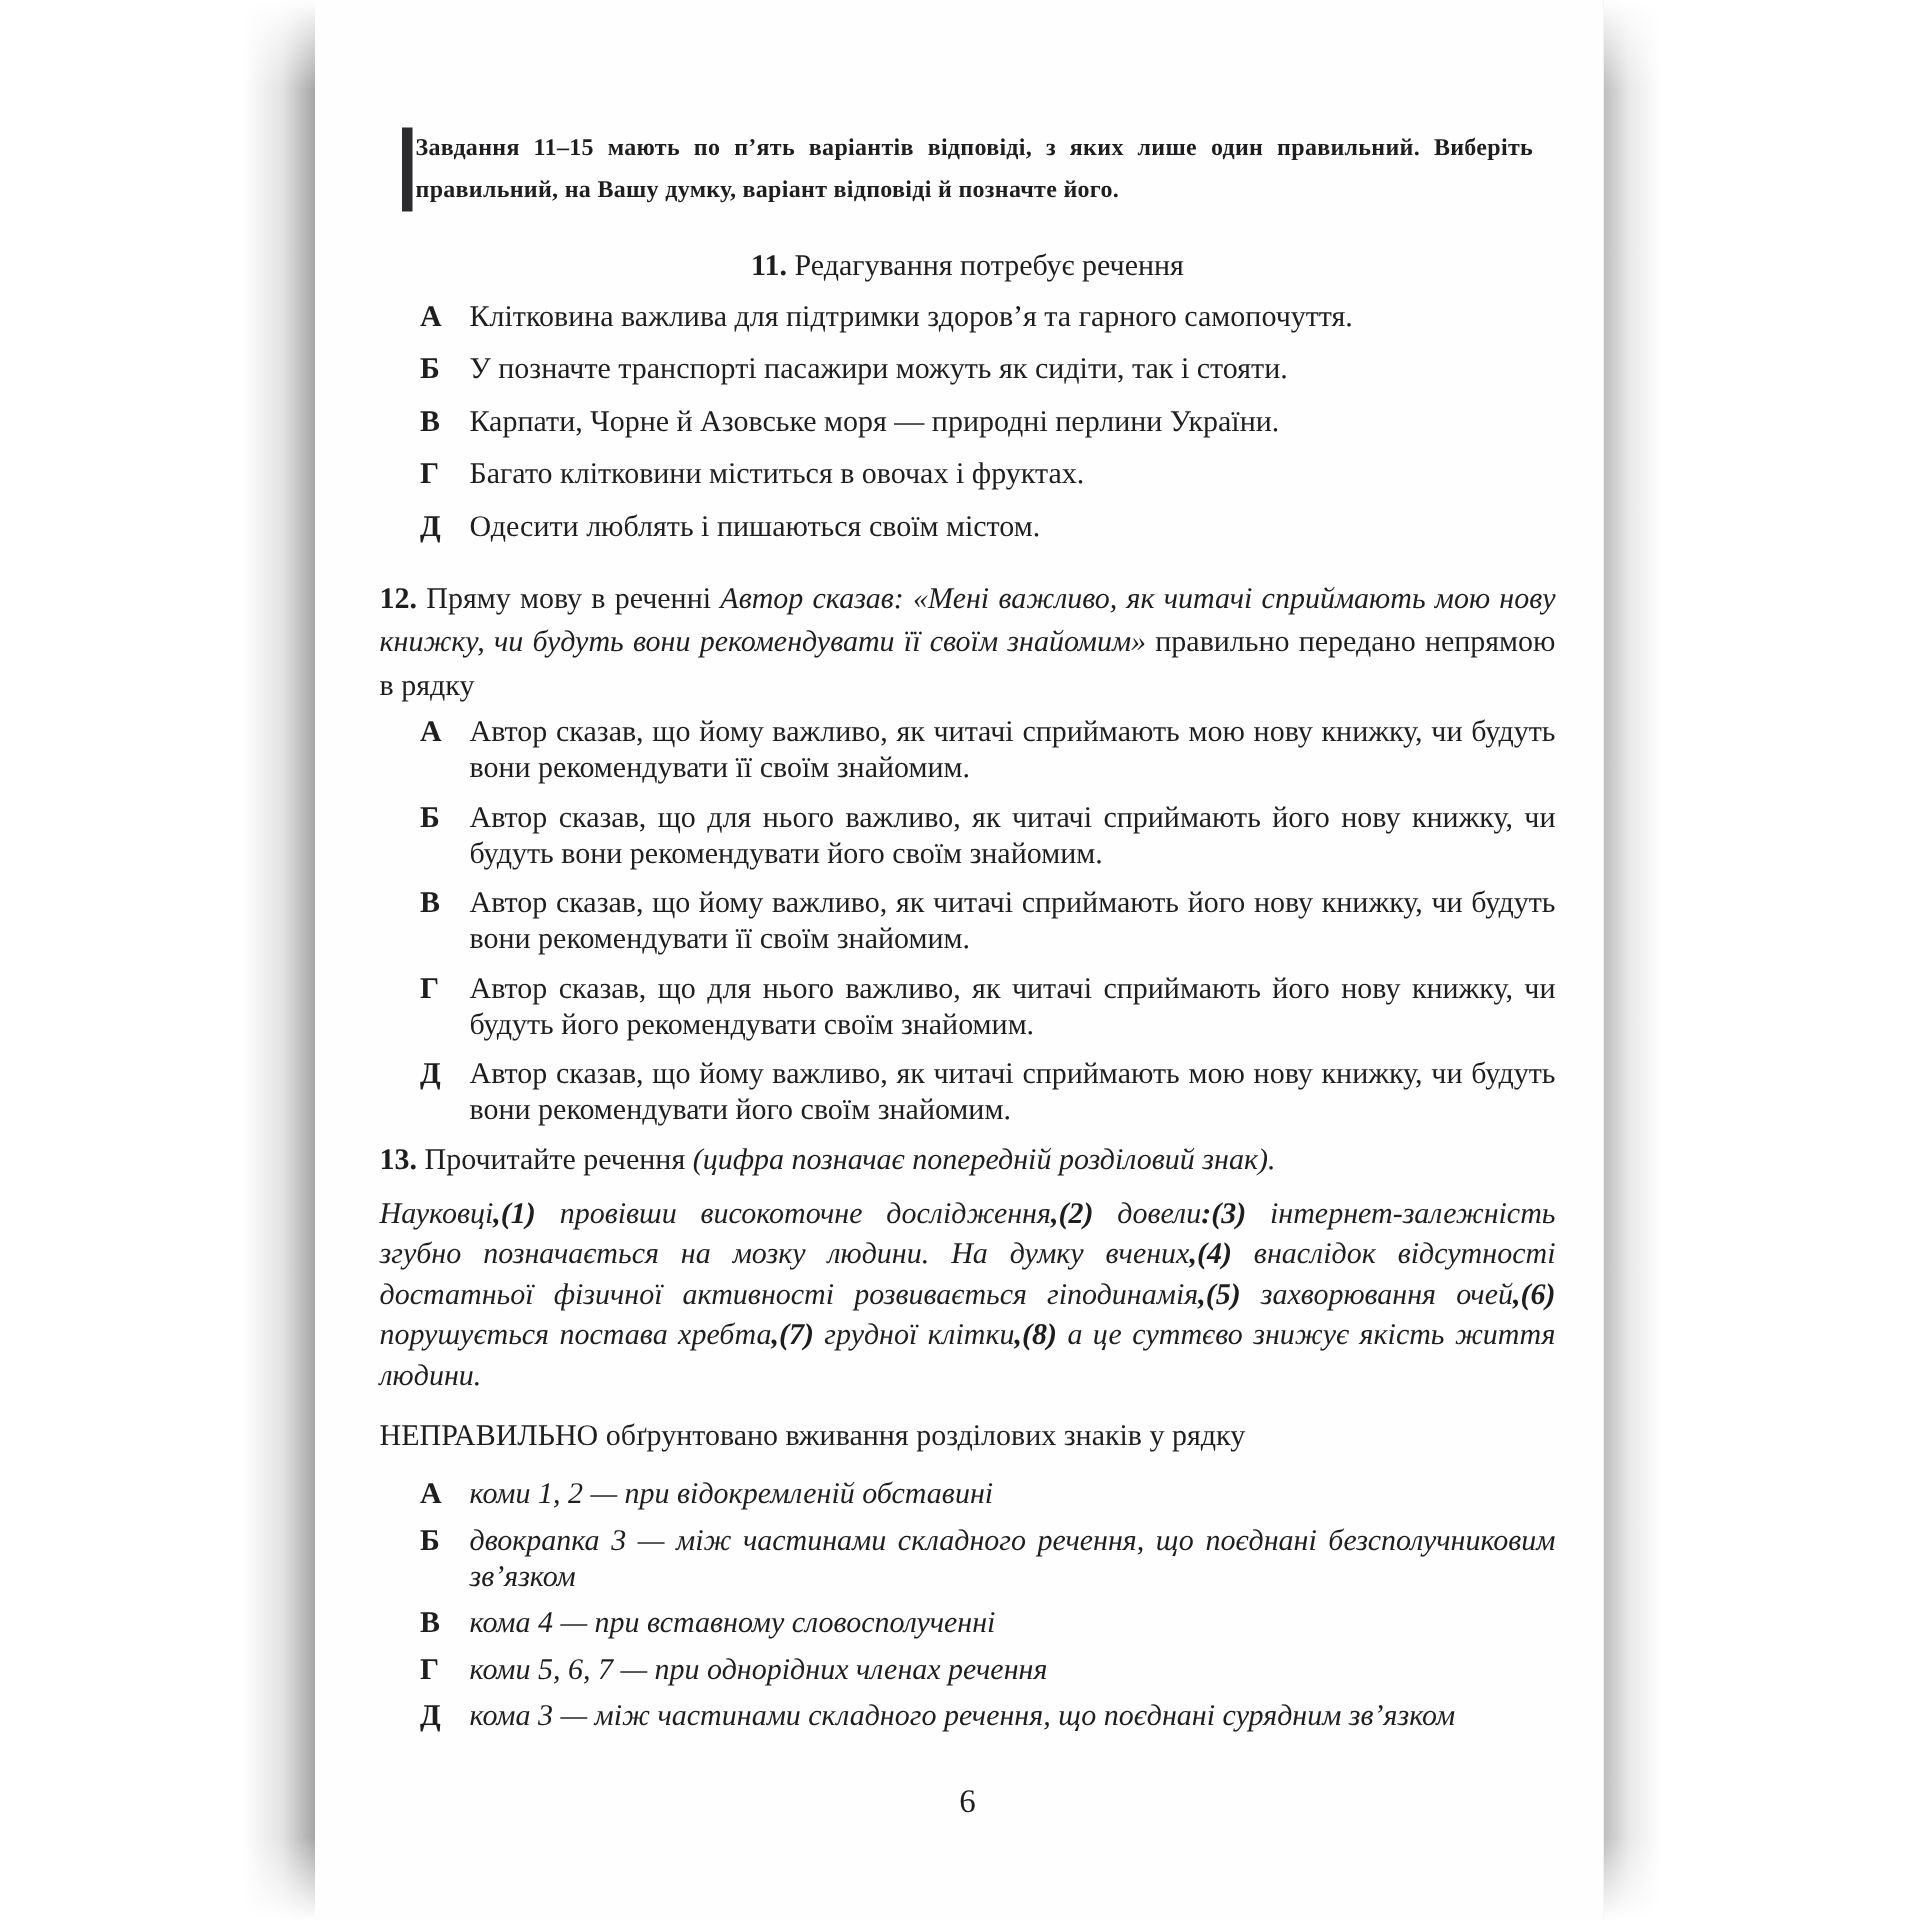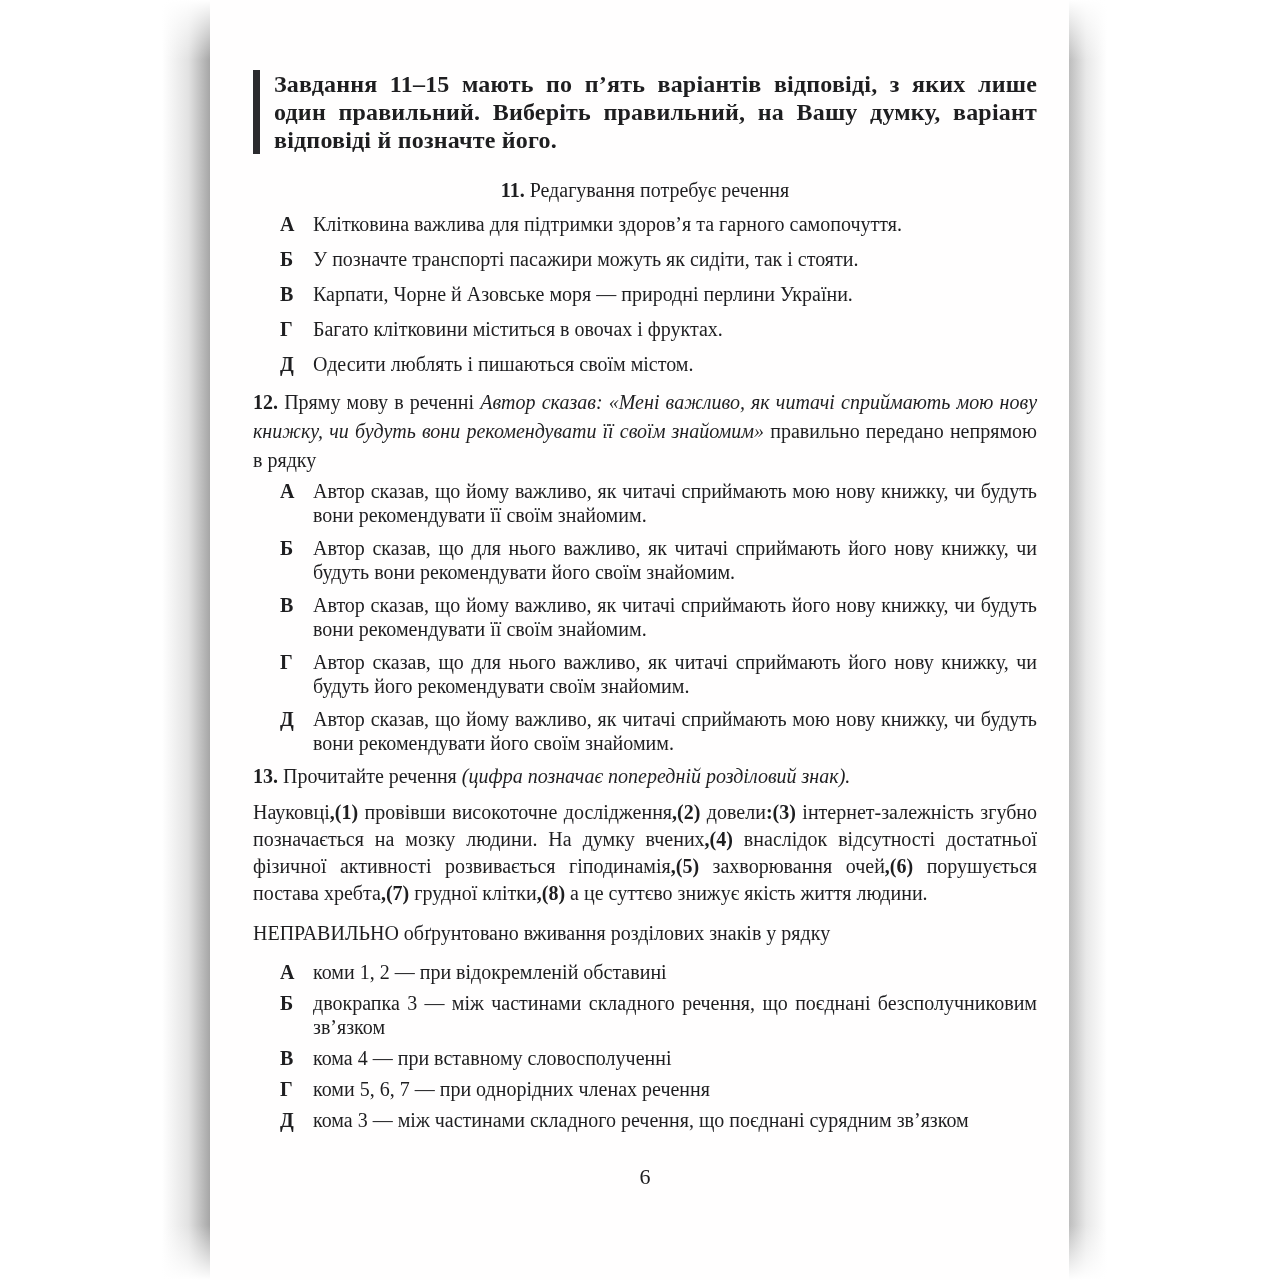--- a/index.html
+++ b/index.html
@@ -18,50 +18,50 @@
   .edge-right {
     left:1069px; width:38px;
     background:
       linear-gradient(to bottom, rgba(255,255,255,1) 0px, rgba(255,255,255,0) 60px, rgba(255,255,255,0) 1225px, rgba(255,255,255,1) 1280px),
       linear-gradient(to right, #bdbdbd 0%, #e8e8e8 45%, #ffffff 100%);
   }
   .page { position:absolute; left:210px; top:0; width:859px; height:1280px; background:#fffefe; }
   .content { position:absolute; left:43px; top:0; width:784px; padding-top:70px; font-size:20px; }
 
   .instruction {
-    border-left:7px solid #2b2b2e; padding-left:14px; margin:0;
-    font-weight:bold; font-size:24px; line-height:28px; text-align:justify; letter-spacing:0.2px;
+    border-left:7px solid #2b2b2e; padding-left:2px; margin:15px;
+    font-weight:bold; font-size:16px; line-height:28px; text-align:justify; letter-spacing:0.2px;
   }
 
   .q-title { margin:0; line-height:24px; }
   .q11-title { margin-top:24px;text-align:center; }
   .q13-title { }
   .q-num { font-weight:bold; }
   .stem-italic { font-style:italic; }
 
   .opts { margin:0; }
   .opt-row { display:flex; padding-left:27px; }
   .opt-letter { font-weight:bold; flex:0 0 33px; width:33px; }
   .opt-text { flex:1; }
 
   .q11-opts { margin-top:10px; }
   .q11-opts .opt-row { margin-bottom:11px; line-height:24px; }
 
-  .q12-stem { margin-top:12px; line-height:29px; text-align:justify; }
+  .q12-stem { margin-top:22px; line-height:29px; text-align:justify; }
   .q12-opts { margin-top:4px; }
   .q12-opts .opt-row { margin-bottom:9px; line-height:24px; }
   .q12-opts .opt-text { text-align:justify; }
 
-  .passage { margin-top:11px; line-height:27px; text-align:justify; margin-bottom:14px; }
+  .passage { margin-top:11px; font-style:italic; line-height:27px; text-align:justify; margin-bottom:14px; }
   .seg-bold { font-weight:bold; }
 
   .q13-question { margin:8px 0 0 0; line-height:24px; }
   .q13-opts { margin-top:15px; }
   .q13-opts .opt-row { margin-bottom:7px; line-height:24px; }
-  .q13-opts .opt-text { text-align:justify; }
+  .q13-opts .opt-text { text-align:justify;font-style:italic; }
 
   .page-number { margin-top:32px; text-align:center; font-size:22px; line-height:26px; }
 </style>
 </head>
 <body>
 
 <div class="edge edge-left"></div>
 <div class="edge edge-right"></div>
 
 <div class="page">

